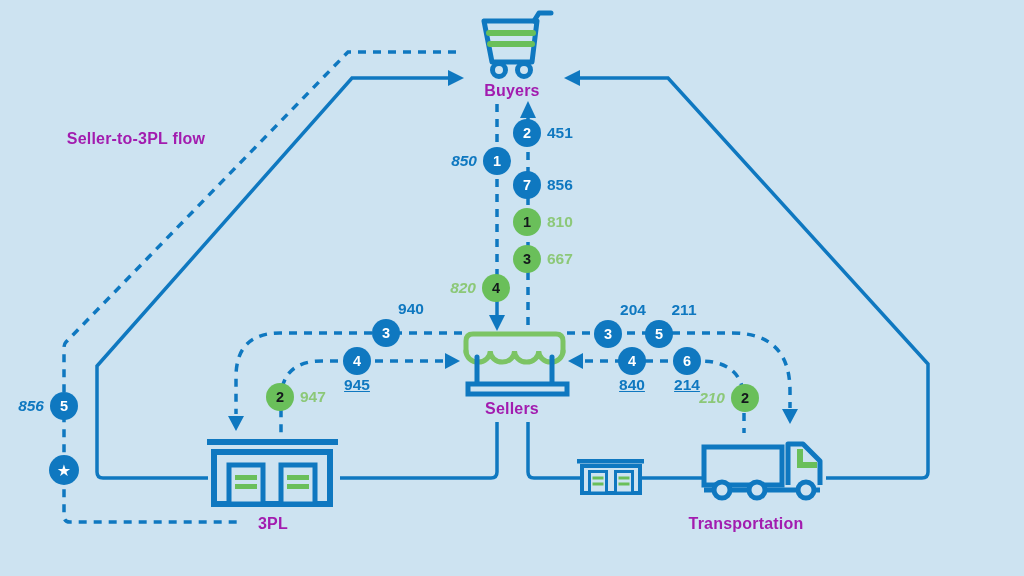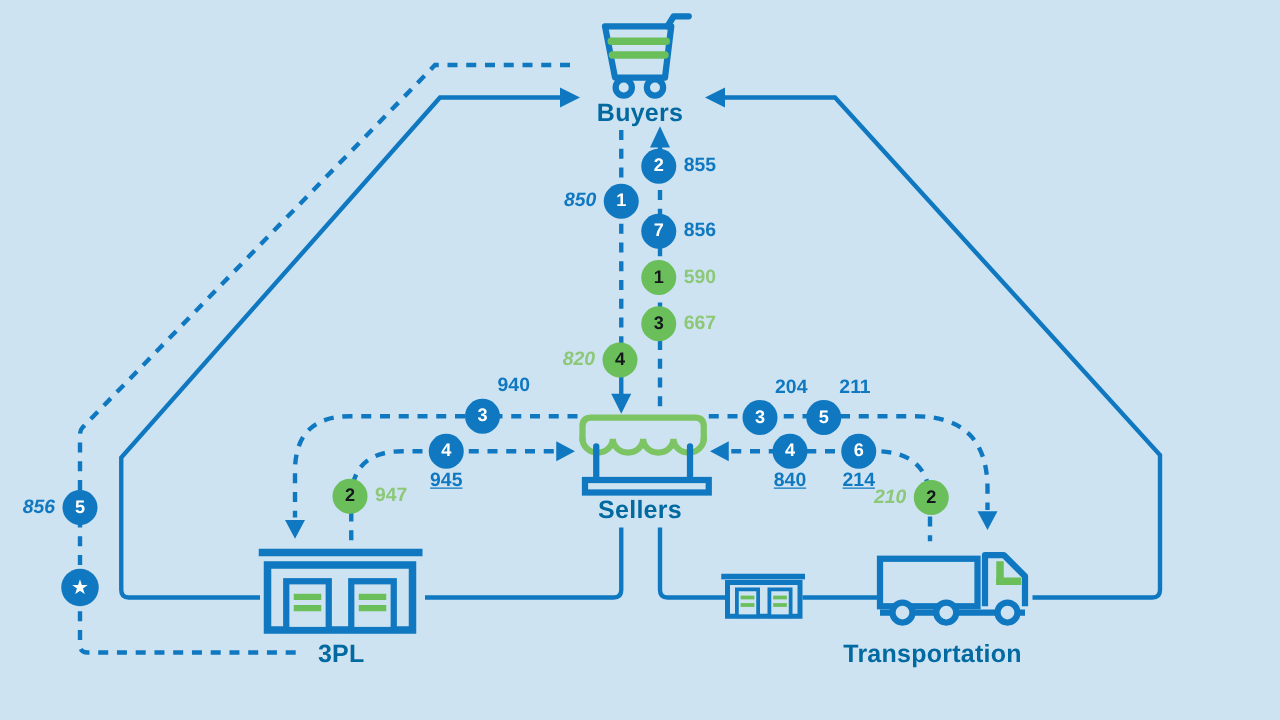--- a/index.html
+++ b/index.html
@@ -11,22 +11,22 @@
          font-size:14.5px;font-weight:700;z-index:3;}
   .badge.blue{background:#0f78c0;color:#ffffff;}
   .badge.green{background:#6abf5a;color:#14181c;}
   .val{position:absolute;font-size:15.5px;font-weight:700;white-space:nowrap;}
   .badge.blue .val{color:#0f78c0;}
   .badge.green .val{color:#8cc878;}
   .val.l{right:34px;top:50%;transform:translateY(-50%);font-style:italic;}
   .val.r{left:34px;top:50%;transform:translateY(-50%);}
   .val.a{bottom:29px;left:50%;transform:translateX(-50%);margin-left:25px;}
   .val.b{top:29px;left:50%;transform:translateX(-50%);text-decoration:underline;}
-  .lbl{position:absolute;transform:translate(-50%,-50%);font-size:20px;font-weight:700;
-       color:#0369a1;letter-spacing:.2px;white-space:nowrap;z-index:2;}
+  .lbl{position:absolute;transform:translate(-50%,-50%);font-size:16px;font-weight:700;
+       color:#a21caf;letter-spacing:.2px;white-space:nowrap;z-index:2;}
   .star{position:absolute;left:64px;top:470px;width:30px;height:30px;margin:-15px 0 0 -15px;
         border-radius:50%;background:#0f78c0;color:#ffffff;display:flex;align-items:center;
         justify-content:center;font-size:16px;z-index:3;}
 </style>
 </head>
 <body>
 
 <div class="stage">
 
   <svg class="layer" width="1024" height="576" viewBox="0 0 1024 576">
@@ -102,47 +102,48 @@
       <rect x="704" y="447" width="78" height="38" fill="#cde3f1" stroke="#0f78c0" stroke-width="5"></rect>
       <path d="M788 485 V444 H803 L820 461 V485" fill="#cde3f1" stroke="#0f78c0" stroke-width="5" stroke-linejoin="round"></path>
       <rect x="797" y="449" width="6" height="19" fill="#6abf5a"></rect>
       <rect x="797" y="462" width="20" height="6" fill="#6abf5a"></rect>
       <circle cx="722" cy="490" r="8" fill="#cde3f1" stroke="#0f78c0" stroke-width="5"></circle>
       <circle cx="757" cy="490" r="8" fill="#cde3f1" stroke="#0f78c0" stroke-width="5"></circle>
       <circle cx="806" cy="490" r="8" fill="#cde3f1" stroke="#0f78c0" stroke-width="5"></circle>
     </g>
   </svg>
 
+  <div class="lbl" style="left:136px;top:139px">Seller-to-3PL flow</div>
 
   <div class="lbl" style="left:512px;top:91px">Buyers</div>
   <div class="lbl" style="left:512px;top:409px">Sellers</div>
   <div class="lbl" style="left:273px;top:524px">3PL</div>
   <div class="lbl" style="left:746px;top:524px">Transportation</div>
 
   <div class="star">★</div>
 
   <div class="badge blue" style="left:497px;top:161px">
     <span class="num">1</span>
     <span class="val l">850</span>
   </div>
   <div class="badge green" style="left:496px;top:288px">
     <span class="num">4</span>
     <span class="val l">820</span>
   </div>
   <div class="badge blue" style="left:527px;top:133px">
     <span class="num">2</span>
-    <span class="val r">855</span>
+    <span class="val r">451</span>
   </div>
   <div class="badge blue" style="left:527px;top:185px">
     <span class="num">7</span>
     <span class="val r">856</span>
   </div>
   <div class="badge green" style="left:527px;top:222px">
     <span class="num">1</span>
-    <span class="val r">590</span>
+    <span class="val r">810</span>
   </div>
   <div class="badge green" style="left:527px;top:259px">
     <span class="num">3</span>
     <span class="val r">667</span>
   </div>
   <div class="badge blue" style="left:386px;top:333px">
     <span class="num">3</span>
     <span class="val a">940</span>
   </div>
   <div class="badge blue" style="left:357px;top:361px">

